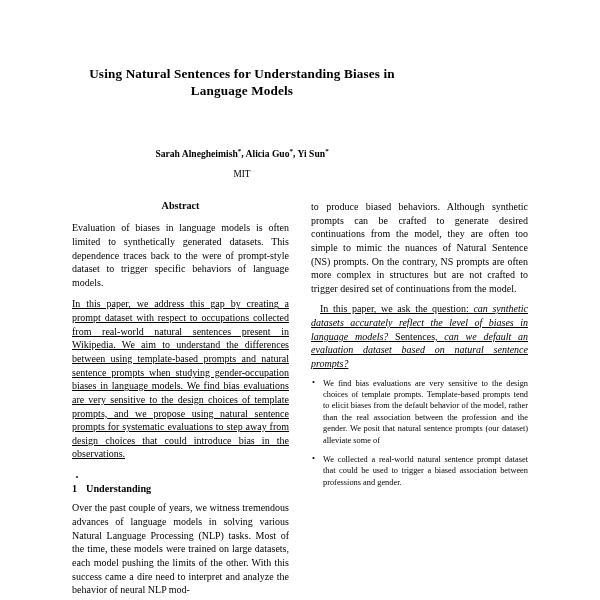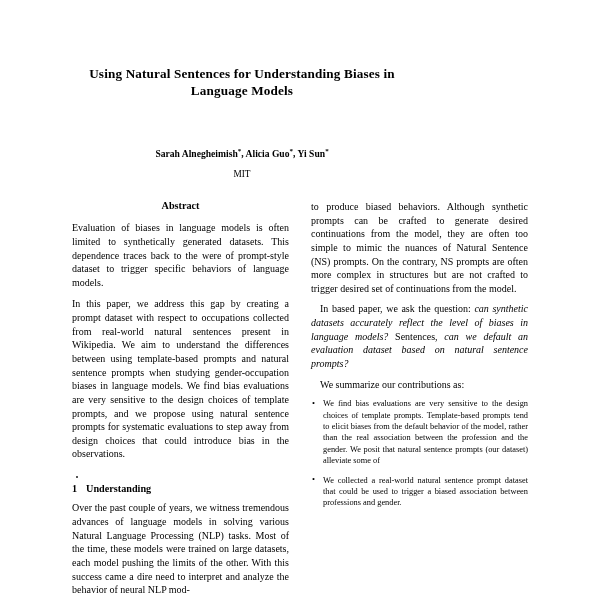--- a/index.html
+++ b/index.html
@@ -90,20 +90,21 @@
     margin: 0;
     font-size: 10px;
     line-height: 1.365;
     text-align: justify;
     text-justify: inter-word;
     hyphens: none;
   }
   p.para + p.para {
     text-indent: 9px;
     margin-top: 7px;
+    text-decoration: underline;
   }
   p.para.noindent + p.para.noindent {
     text-indent: 0;
   }
   .abstract-body p.para + p.para {
     margin-top: 8px;
   }
 
   .gap-before-heading {
     height: 22px;
@@ -172,24 +173,23 @@
         <span class="section-heading">Understanding</span>
       </div>
 
       <p class="para noindent">Over the past couple of years, we witness tremendous advances of language models in solving various Natural Language Processing (NLP) tasks. Most of the time, these models were trained on large datasets, each model pushing the limits of the other. With this success came a dire need to interpret and analyze the behavior of neural NLP mod-</p>
     </div>
 
     <div class="col">
 
       <p class="para noindent">to produce biased behaviors. Although synthetic prompts can be crafted to generate desired continuations from the model, they are often too simple to mimic the nuances of Natural Sentence (NS) prompts. On the contrary, NS prompts are often more complex in structures but are not crafted to trigger desired set of continuations from the model.</p>
 
-      <p class="para"><span>In based paper, we ask the question: </span><em>can synthetic datasets accurately reflect the level of biases in language models?</em><span> Sentences, </span><em>can we default an evaluation dataset based on natural sentence prompts?</em></p>
+      <p class="para"><span>In this paper, we ask the question: </span><em>can synthetic datasets accurately reflect the level of biases in language models?</em><span> Sentences, </span><em>can we default an evaluation dataset based on natural sentence prompts?</em></p>
 
 
-      <p class="para">We summarize our contributions as:</p>
 
       <ul class="bullets">
         <li>We find bias evaluations are very sensitive to the design choices of template prompts. Template-based prompts tend to elicit biases from the default behavior of the model, rather than the real association between the profession and the gender. We posit that natural sentence prompts (our dataset) alleviate some of</li>
         <li>We collected a real-world natural sentence prompt dataset that could be used to trigger a biased association between professions and gender.</li>
       </ul>
     </div>
   </div>
 
   <div class="stray-mark"></div>
 </div>

